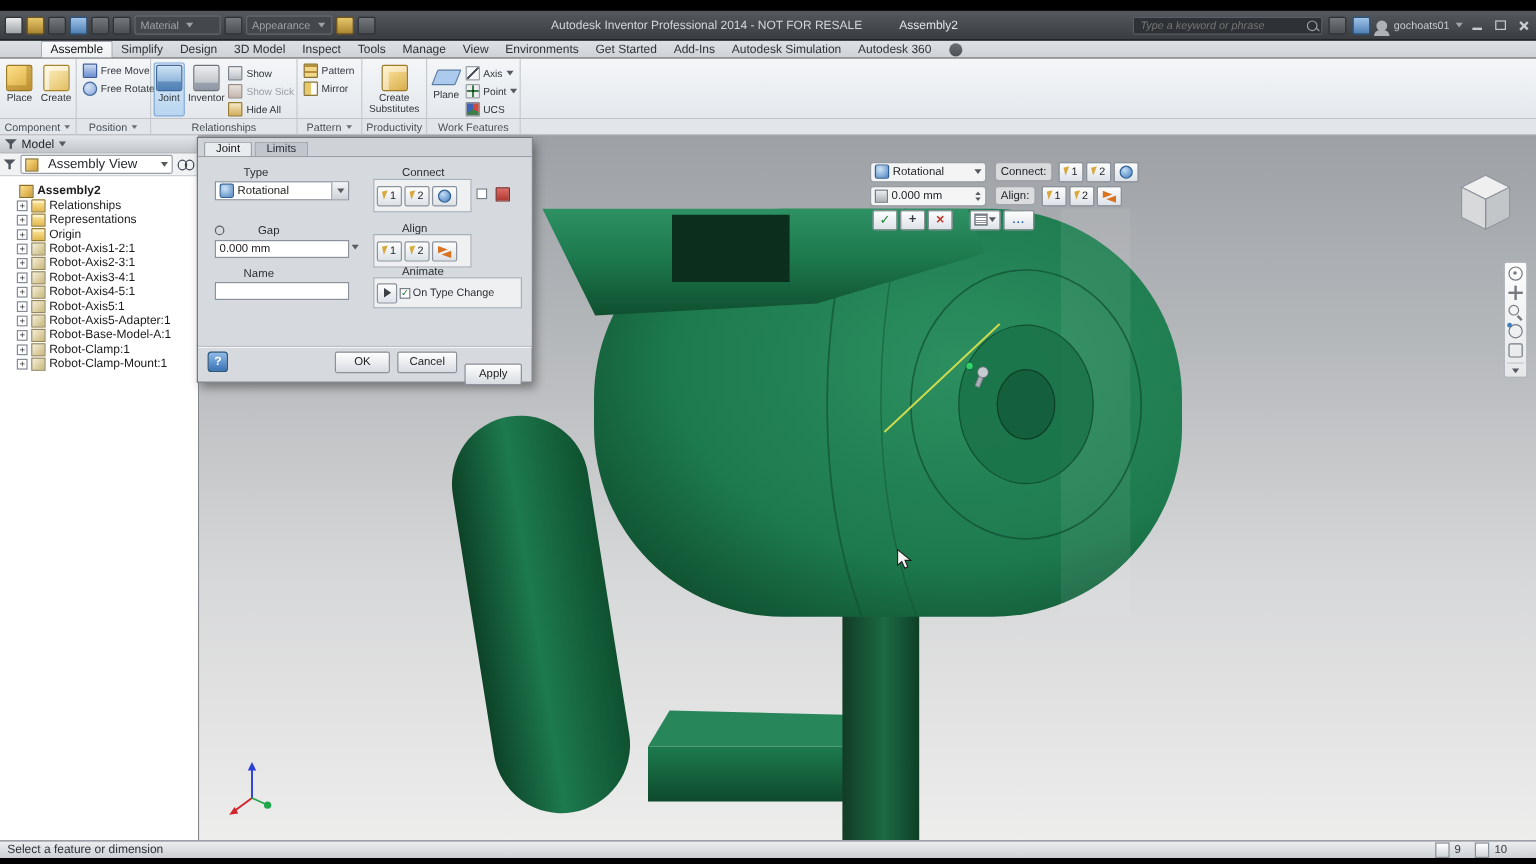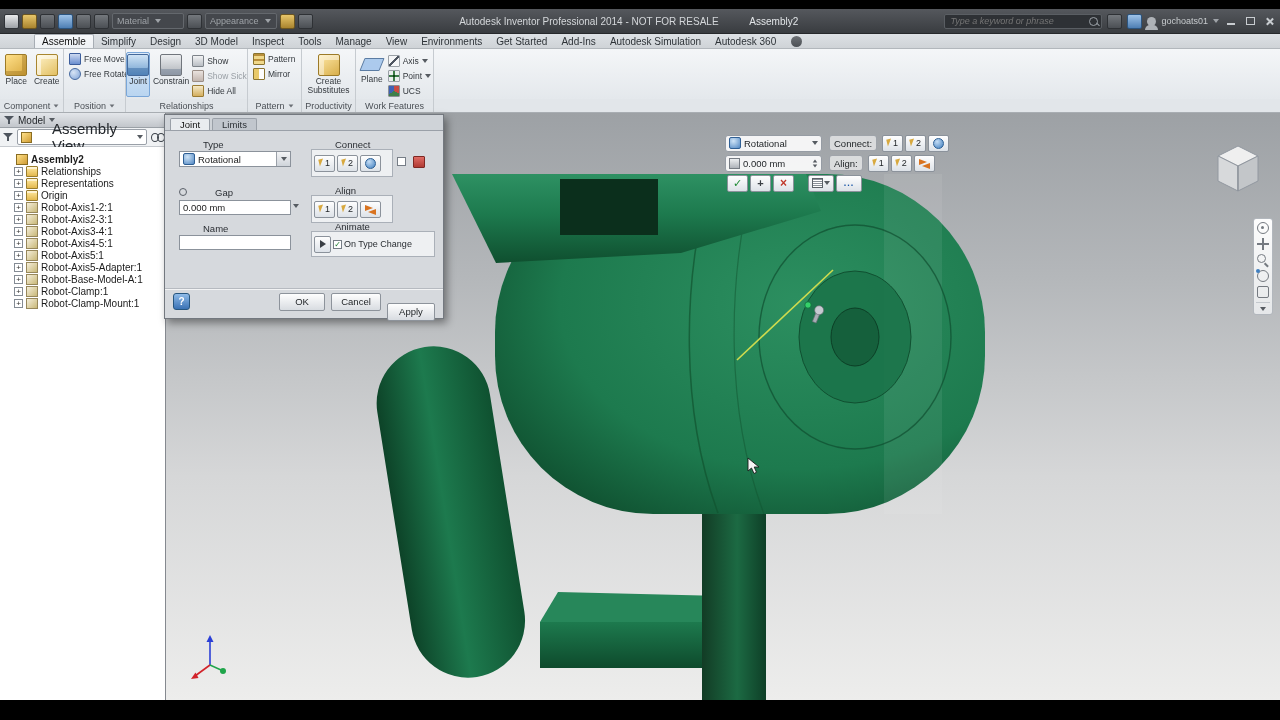--- a/index.html
+++ b/index.html
@@ -80,21 +80,21 @@
   
   .main{position:relative;height:587px;display:flex;background:#b9bcbf;}
 
   
   .browser{width:166px;flex:none;display:flex;flex-direction:column;background:#fff;border-right:1px solid #85898f;box-sizing:border-box;}
   .bheader{height:14px;background:linear-gradient(#e3e6ea,#c2c6cb);border-bottom:1px solid #9aa0a6;display:flex;align-items:center;gap:4px;padding:0 4px;font-size:10px;color:#24282c;}
   .btools{height:18px;background:#f0f2f4;border-bottom:1px solid #c6cacf;display:flex;align-items:center;gap:4px;padding:0 3px;}
   .funnel{position:relative;width:10px;height:10px;flex:none;}
   .funnel::before{content:"";position:absolute;left:0;top:1px;border-left:5px solid transparent;border-right:5px solid transparent;border-top:5px solid #4e555e;}
   .funnel::after{content:"";position:absolute;left:4px;top:5px;width:2px;height:4px;background:#4e555e;}
-  .viewsel{flex:1;display:flex;align-items:center;gap:20px;height:14px;background:#fff;border:1px solid #9aa0a8;border-radius:2px;padding:0 3px;font-size:15px;color:#24282c;}
+  .viewsel{flex:1;display:flex;align-items:center;gap:8px;height:14px;background:#fff;border:1px solid #9aa0a8;border-radius:2px;padding:0 3px;font-size:11px;color:#24282c;}
   .viewsel .vic{width:9px;height:9px;background:linear-gradient(135deg,#ffe089,#cf9c33);border:1px solid #8a6d22;flex:none;}
   .viewsel .tri-down{margin-left:auto;}
   .binoc{width:14px;height:9px;position:relative;flex:none;}
   .binoc::before,.binoc::after{content:"";position:absolute;top:0;width:6px;height:7px;border:1.4px solid #3d434b;border-radius:50%;}
   .binoc::before{left:0;} .binoc::after{right:0;}
   .tree{flex:1;background:#fff;padding-top:6px;overflow:hidden;}
   .trow{display:flex;align-items:center;gap:3px;height:12px;padding-left:14px;font-size:10px;color:#1b1b1b;white-space:nowrap;}
   .trow.root{padding-left:4px;}
   .texp{width:9px;height:9px;box-sizing:border-box;border:1px solid #848b94;background:#fff;font-size:8px;line-height:7px;text-align:center;color:#333;flex:none;}
   .tico{width:10px;height:9px;flex:none;}
@@ -269,21 +269,21 @@
         <span>Free Rotate</span>
       </div>
     </div>
     <div class="rg" style="width:122px">
       <div class="bigbtn active">
         <span class="bic ic-joint"></span>
         <span class="blab">Joint</span>
       </div>
       <div class="bigbtn">
         <span class="bic ic-constrain"></span>
-        <span class="blab">Constrain</span>
+        <span class="blab">Inventor</span>
       </div>
       <div class="smcol">
         <div class="smbtn">
           <span class="sic ic-show"></span>
           <span>Show</span>
         </div>
         <div class="smbtn dis">
           <span class="sic ic-sick"></span>
           <span>Show Sick</span>
         </div>
@@ -677,15 +677,24 @@
       </div>
       <div class="dlg-footer">
         <span class="help-btn">?</span>
         <span class="dbtn ok">OK</span>
         <span class="dbtn cancel">Cancel</span>
         <span class="dbtn apply">Apply</span>
       </div>
     </div>
   </div>
 
+  <div class="statusbar">
+    <span>Select a feature or dimension</span>
+    <span class="st-right">
+      <span class="st-ic"></span>
+      <span class="st-num">9</span>
+      <span class="st-ic"></span>
+      <span class="st-num">10</span>
+    </span>
+  </div>
 
   <div class="bar-black bottom"></div>
 </div>
 
 </body></html>

